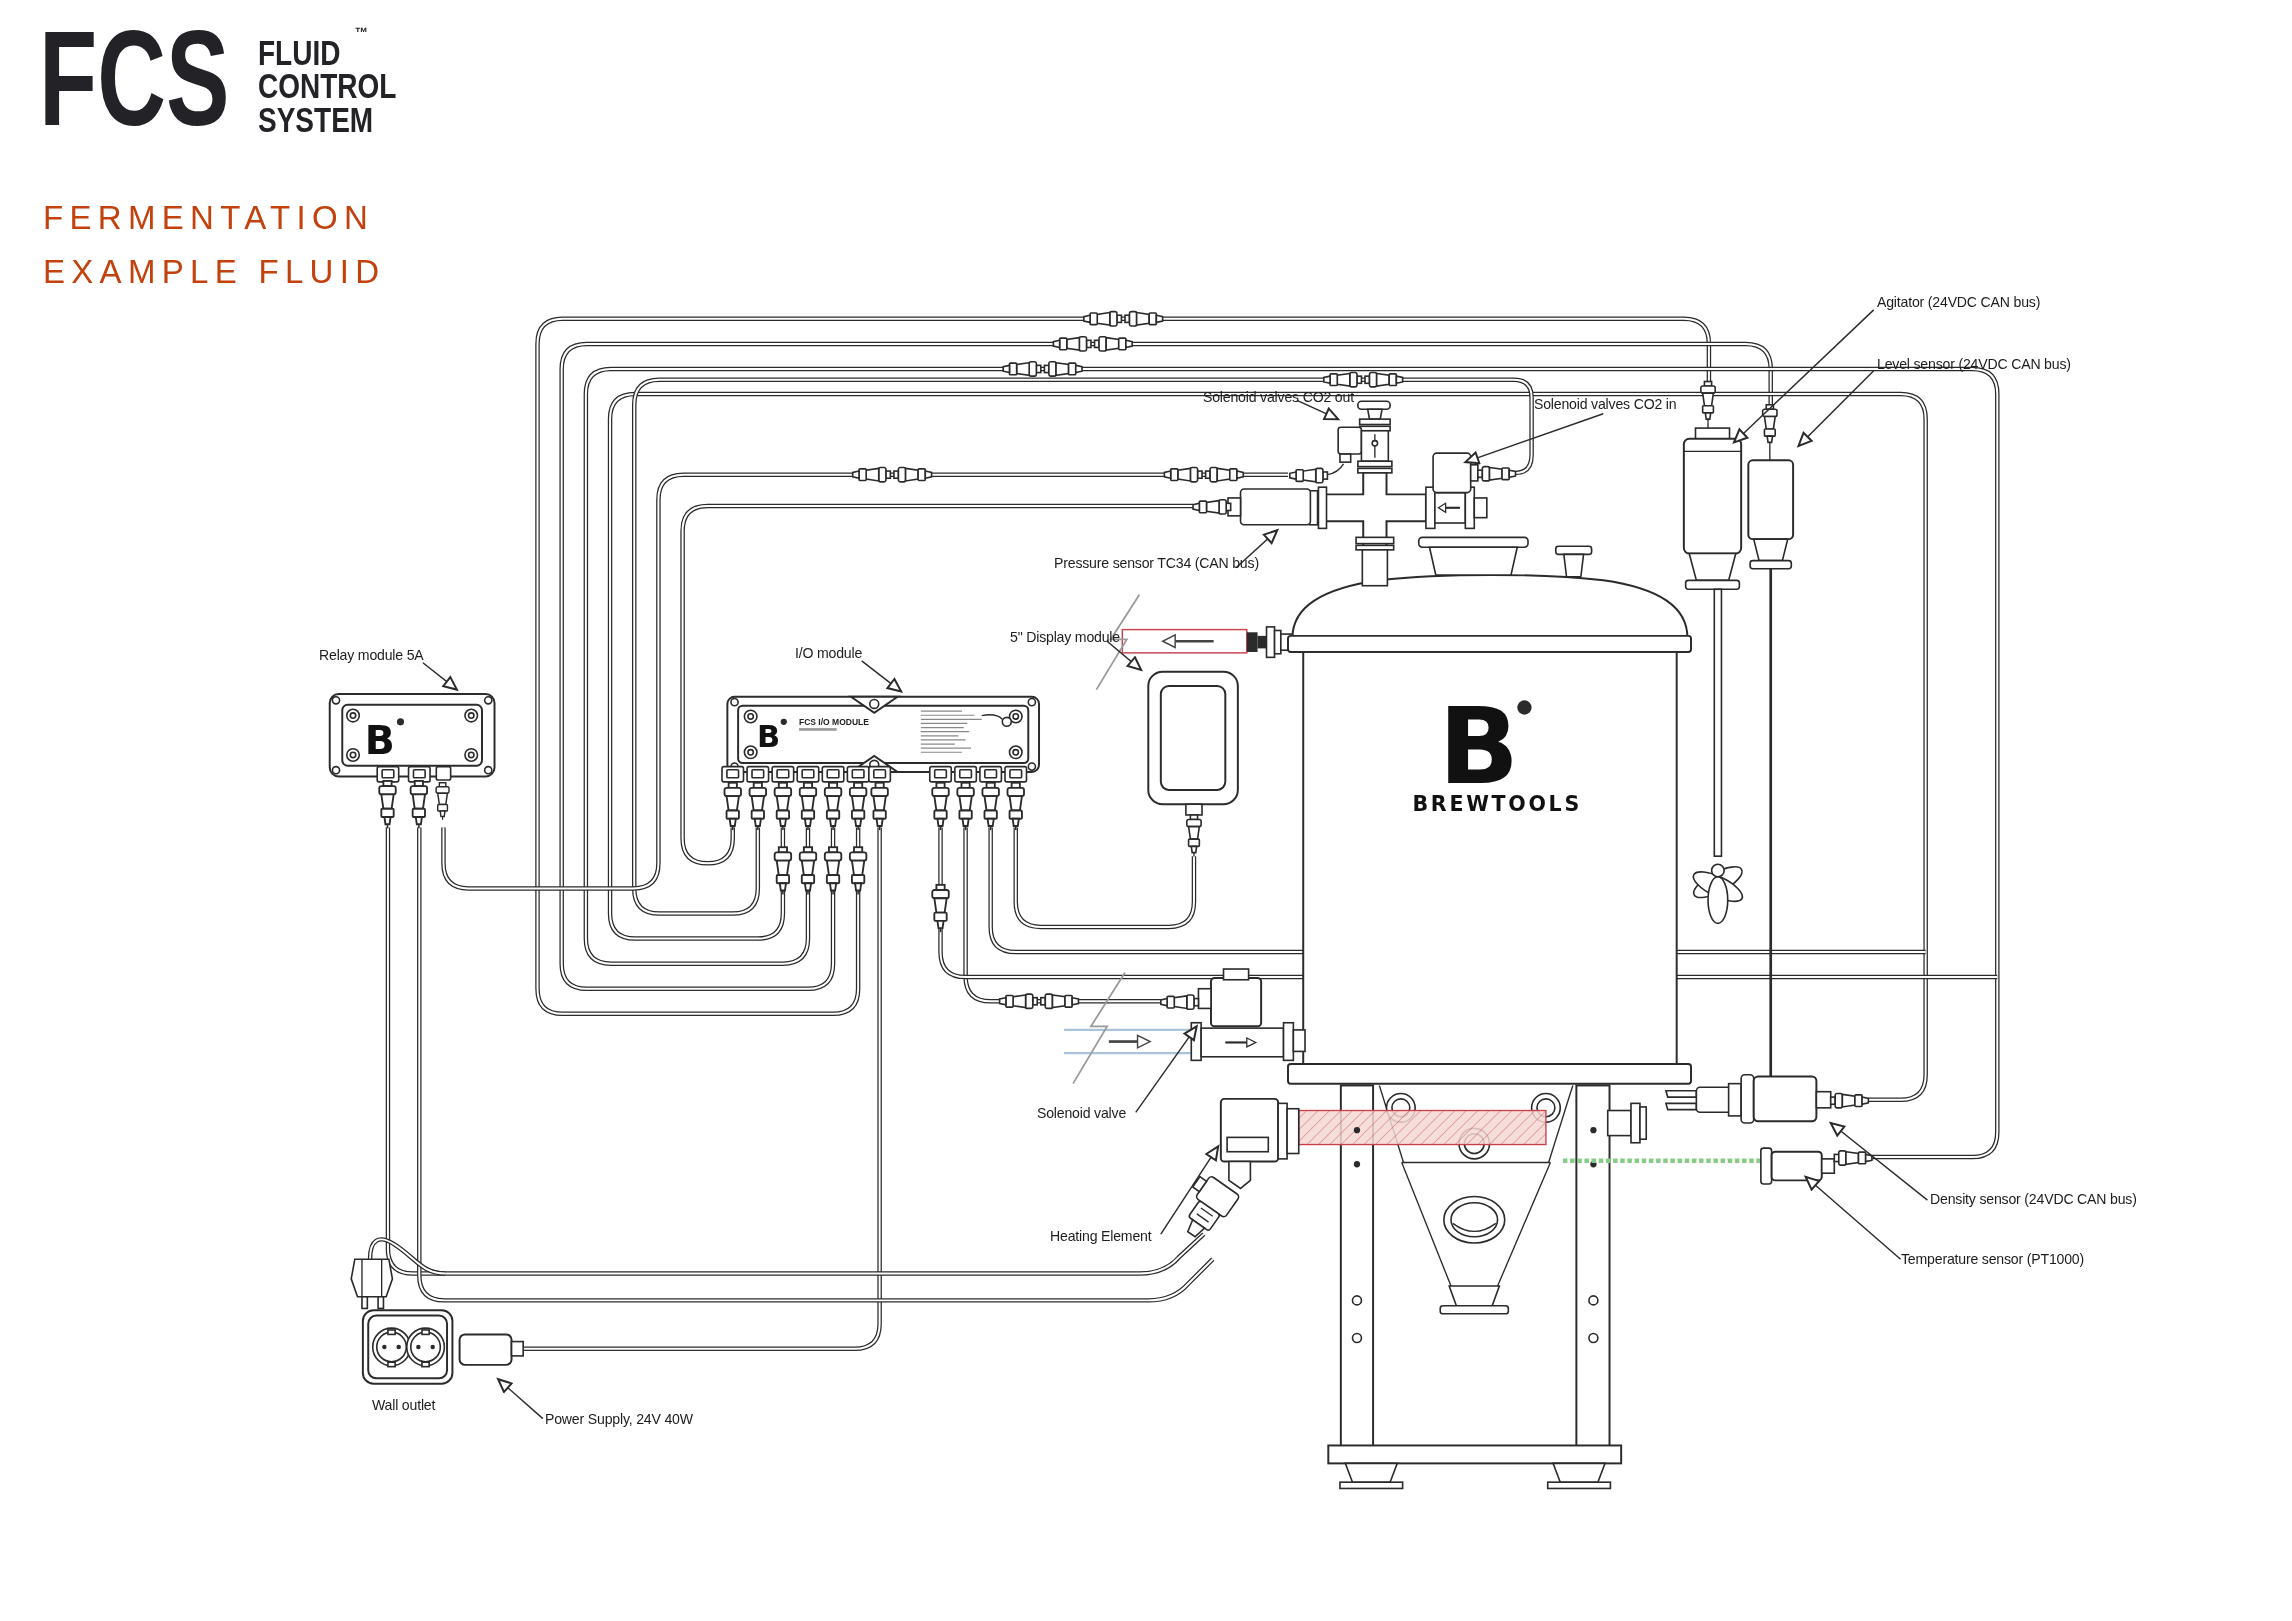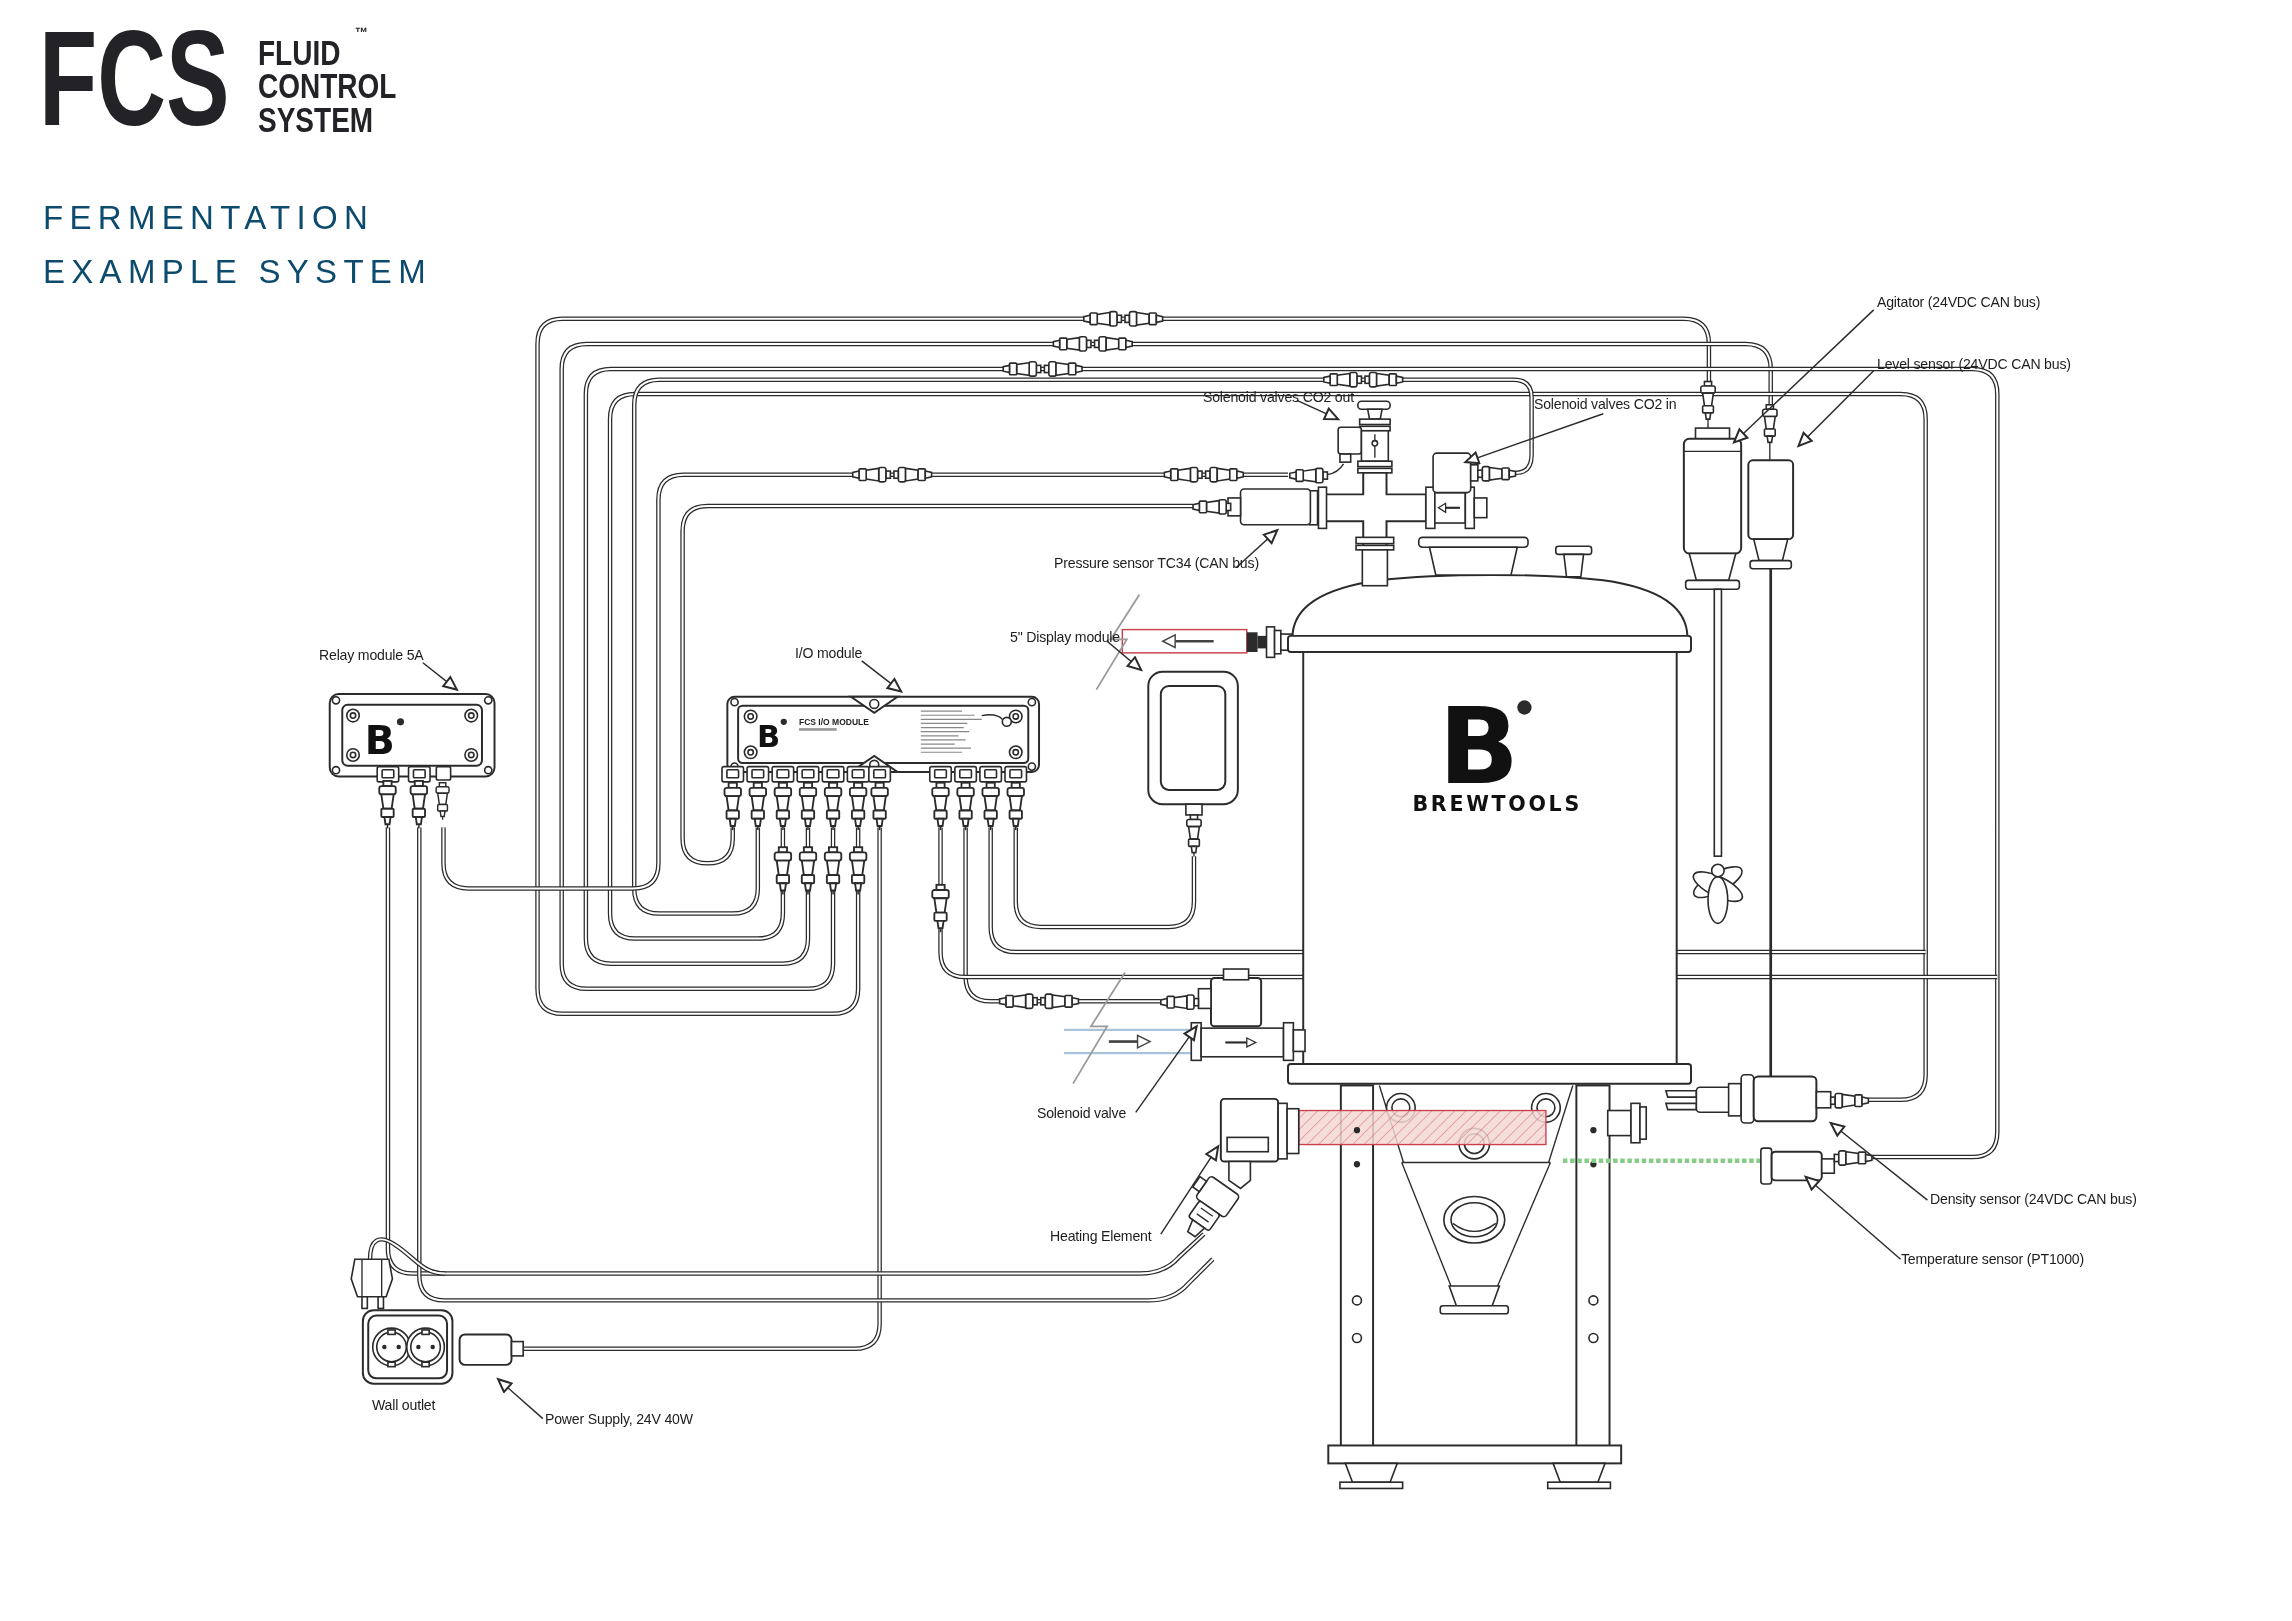--- a/index.html
+++ b/index.html
@@ -19,21 +19,21 @@
   .blk{fill:var(--c-line);stroke:none;}
   .callout{stroke:var(--c-line);stroke-width:1.6;fill:none;}
   .boltline{stroke:var(--c-break-gray);stroke-width:2;fill:none;}
   .lbl{position:absolute;font-size:15px;line-height:1;white-space:nowrap;color:#1d1d1d;
        transform:scaleX(.94);transform-origin:left top;letter-spacing:-0.2px;}
   .logo-acronym{position:absolute;left:39px;top:16px;font-size:136px;font-weight:bold;
        line-height:.92;transform:scaleX(.70);transform-origin:left top;color:#232227;}
   .logo-words{position:absolute;left:258px;top:36px;font-size:35px;font-weight:bold;line-height:.95;
        transform:scaleX(.80);transform-origin:left top;color:#232227;}
   .logo-tm{position:absolute;left:355px;top:25px;font-size:13.4px;font-weight:bold;color:#232227;}
-  .title-line{position:absolute;left:43px;font-size:33px;letter-spacing:6.3px;color:#0c4a6e;}
+  .title-line{position:absolute;left:43px;font-size:33px;letter-spacing:6.3px;color:#c2410c;}
   .t1{top:199px}.t2{top:253px}
   .bLogo{font-weight:bold;fill:#111;font-family:"DejaVu Sans","Liberation Sans",sans-serif;}
   .brandTxt{font-weight:bold;fill:#111;letter-spacing:3px;font-family:"DejaVu Sans","Liberation Sans",sans-serif;}
   .ioTitle{font-weight:bold;fill:#222;font-family:"Liberation Sans",sans-serif;}
 </style>
 </head>
 <body>
 
 <div class="stage">
 
@@ -456,21 +456,21 @@
 </svg>
 
   <div class="logo-acronym">FCS</div>
   <div class="logo-words">
     <div>FLUID</div>
     <div>CONTROL</div>
     <div>SYSTEM</div>
   </div>
   <div class="logo-tm">™</div>
   <div class="title-line t1">FERMENTATION</div>
-  <div class="title-line t2">EXAMPLE SYSTEM</div>
+  <div class="title-line t2">EXAMPLE FLUID</div>
 
   <div class="lbl" style="left:319px;top:647px">Relay module 5A</div>
   <div class="lbl" style="left:795px;top:645px">I/O module</div>
   <div class="lbl" style="left:1010px;top:629px">5" Display module</div>
   <div class="lbl" style="left:1054px;top:555px">Pressure sensor TC34 (CAN bus)</div>
   <div class="lbl" style="left:1203px;top:389px">Solenoid valves CO2 out</div>
   <div class="lbl" style="left:1534px;top:396px">Solenoid valves CO2 in</div>
   <div class="lbl" style="left:1877px;top:294px">Agitator (24VDC CAN bus)</div>
   <div class="lbl" style="left:1877px;top:356px">Level sensor (24VDC CAN bus)</div>
   <div class="lbl" style="left:1037px;top:1105px">Solenoid valve</div>

